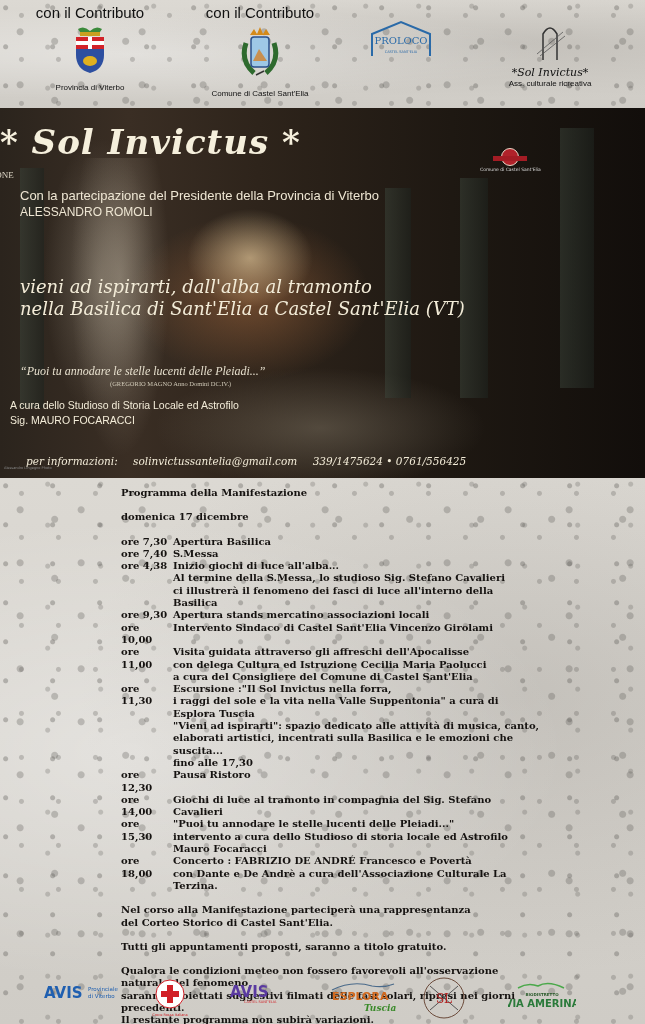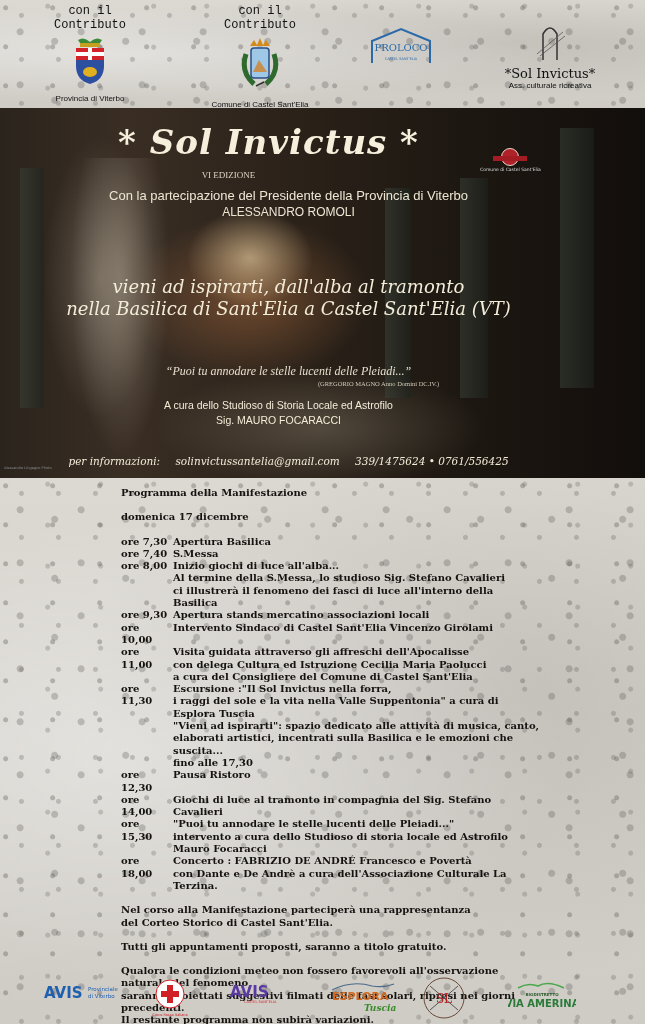--- a/index.html
+++ b/index.html
@@ -20,38 +20,38 @@
       radial-gradient(ellipse at 20% 50%, rgba(255,255,255,0.35), transparent 60%),
       radial-gradient(ellipse at 80% 40%, rgba(160,156,150,0.35), transparent 60%),
       linear-gradient(180deg, #dcd9d3, #cfccc6);
     background-size: 47px 39px, 61px 53px, 37px 44px, 71px 59px, 53px 41px, 100% 100%, 100% 100%, 100% 100%;
   }
   .top-stone { top: 0; height: 108px; }
   .bottom-stone { top: 478px; height: 546px; }
 
   
   .sponsor { position: absolute; text-align: center; color: #111; }
-  .sponsor .caption-top { font-size: 12px; font-family: Liberation Mono, monospace; }
+  .sponsor .caption-top { font-size: 15px; font-family: Liberation Sans, sans-serif; }
   .sponsor .caption-bottom { font-size: 8px; font-family: "Liberation Sans", sans-serif; }
   .crest { margin: 4px auto; }
 
   
   .banner {
     position: absolute; top: 108px; left: 0; width: 645px; height: 370px;
     background:
       radial-gradient(ellipse 90px 70px at 250px 150px, rgba(255,230,180,0.55), transparent 70%),
       radial-gradient(ellipse 160px 110px at 250px 190px, rgba(190,120,70,0.45), transparent 75%),
       radial-gradient(ellipse 220px 80px at 320px 320px, rgba(160,150,130,0.35), transparent 75%),
       radial-gradient(ellipse 80px 200px at 100px 170px, rgba(200,190,170,0.30), transparent 70%),
       linear-gradient(90deg, #2b241d 0%, #3a2e24 20%, #2e241b 40%, #1e1812 70%, #120e0b 100%);
     color: #f3ecd8;
     overflow: hidden;
   }
   .pillar { position: absolute; background: linear-gradient(90deg, rgba(60,70,60,0.5), rgba(30,35,30,0.6)); }
-  .banner .abs { position: absolute; left: 0; width: 537px; text-align: center; }
+  .banner .abs { position: absolute; left: 0; width: 537px; }
   .title-main {
     top: 14px; font-family: "DejaVu Serif", serif; font-size: 34px;
     letter-spacing: 1px; color: #f5efdc; font-weight: bold; font-style: italic;
   }
   .edition { top: 62px; font-family: "Liberation Serif", serif; font-size: 9px; left: -40px !important; color: #ddd6c6; }
   .participation { top: 80px; font-family: "Liberation Sans", sans-serif; font-size: 13px; color: #eee6d3; left: 20px !important; }
   .president { top: 97px; font-family: "Liberation Sans", sans-serif; font-size: 12px; color: #eee6d3; left: 20px !important; }
   .tagline1 { top: 168px; font-family: "DejaVu Serif", serif; font-style: italic; font-size: 18px; left: 20px !important; }
   .tagline2 { top: 190px; font-family: "DejaVu Serif", serif; font-style: italic; font-size: 18px; left: 20px !important; }
   .quote { top: 256px; font-family: "Liberation Serif", serif; font-style: italic; font-size: 12px; left: 20px !important; color: #e6dfcd; }
@@ -106,34 +106,34 @@
   <svg class="crest" width="40" height="56" viewBox="0 0 40 56">
     <path d="M10 10 l4 -6 l3 5 l3 -7 l3 7 l3 -5 l4 6z" fill="#d48a1a"></path>
     <path d="M6 18 q-6 18 8 30 M34 18 q6 18 -8 30" stroke="#2e6a2e" stroke-width="5" fill="none"></path>
     <rect x="11" y="12" width="18" height="30" rx="3" fill="#9ec8e6" stroke="#2a4f8a" stroke-width="1.5"></rect>
     <path d="M13 36 l6 -12 l8 12z" fill="#c89050"></path>
     <path d="M16 50 l8 -4" stroke="#333" stroke-width="1.5"></path>
   </svg>
   <div class="caption-bottom">Comune di Castel Sant'Elia</div>
 </div>
 
-<div class="sponsor" style="left:368px; top:27px; width:66px;">
+<div class="sponsor" style="left:368px; top:20px; width:66px;">
   <svg width="62" height="38" viewBox="0 0 62 38">
     <path d="M2 36 V14 L31 2 L60 14 V36" fill="none" stroke="#2a6aa8" stroke-width="2"></path>
     <text x="31" y="24" text-anchor="middle" font-family="DejaVu Serif, serif" font-size="10" fill="#2a6aa8">PROLOCO</text>
     <text x="31" y="33" text-anchor="middle" font-family="DejaVu Sans, sans-serif" font-size="3.5" fill="#2a6aa8">CASTEL SANT'ELIA</text>
   </svg>
 </div>
 
 <div class="sponsor" style="left:495px; top:22px; width:110px;">
   <svg width="30" height="40" viewBox="0 0 30 40">
     <path d="M8 38 V12 q7 -12 14 0 V38" fill="none" stroke="#333" stroke-width="1.5"></path>
     <path d="M2 32 L28 10 M5 34 L30 14" stroke="#555" stroke-width="0.8"></path>
   </svg>
-  <div style="font-family:'DejaVu Serif',serif; font-size:13px;">*Sol Invictus*</div>
+  <div style="font-family:'DejaVu Serif',serif; font-size:11px;font-style:italic;">*Sol Invictus*</div>
   <div class="caption-bottom">Ass. culturale ricreativa</div>
 </div>
 
 <div class="banner">
   <div class="pillar" style="left:20px; top:60px; width:24px; height:240px;"></div>
   <div class="pillar" style="left:385px; top:80px; width:26px; height:210px;"></div>
   <div class="pillar" style="left:460px; top:70px; width:28px; height:220px;"></div>
   <div class="pillar" style="left:560px; top:20px; width:34px; height:260px;"></div>
   <div style="position:absolute; left:70px; top:50px; width:100px; height:300px; background:radial-gradient(ellipse at 50% 40%, rgba(220,210,190,0.35), transparent 70%);"></div>
 
@@ -173,21 +173,21 @@
           <div>Apertura Basilica</div>
         </div>
       </div>
       <div class="sched-row">
         <div class="sched-time">ore 7,40</div>
         <div class="sched-lines">
           <div>S.Messa</div>
         </div>
       </div>
       <div class="sched-row">
-        <div class="sched-time">ore 8,00</div>
+        <div class="sched-time">ore 4,38</div>
         <div class="sched-lines">
           <div>Inizio giochi di luce all'alba...</div>
           <div>Al termine della S.Messa, lo studioso Sig. Stefano Cavalieri</div>
           <div>ci illustrerà il fenomeno dei fasci di luce all'interno della Basilica</div>
         </div>
       </div>
       <div class="sched-row">
         <div class="sched-time">ore 9,30</div>
         <div class="sched-lines">
           <div>Apertura stands mercatino associazioni locali</div>

